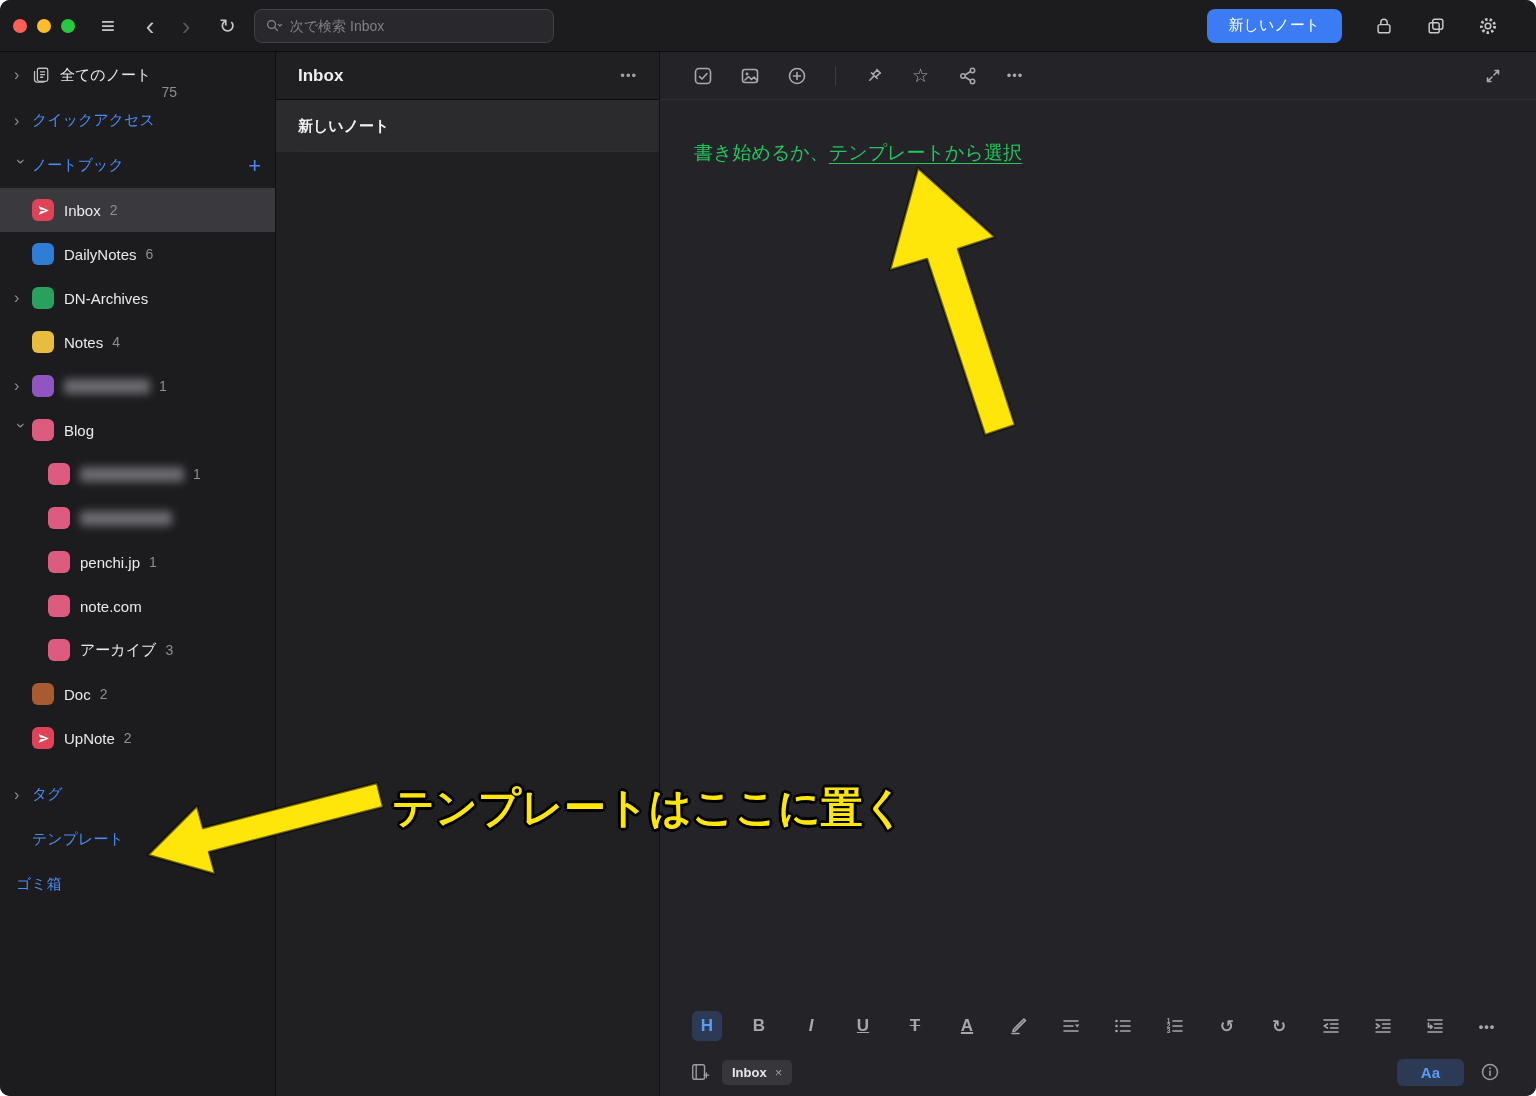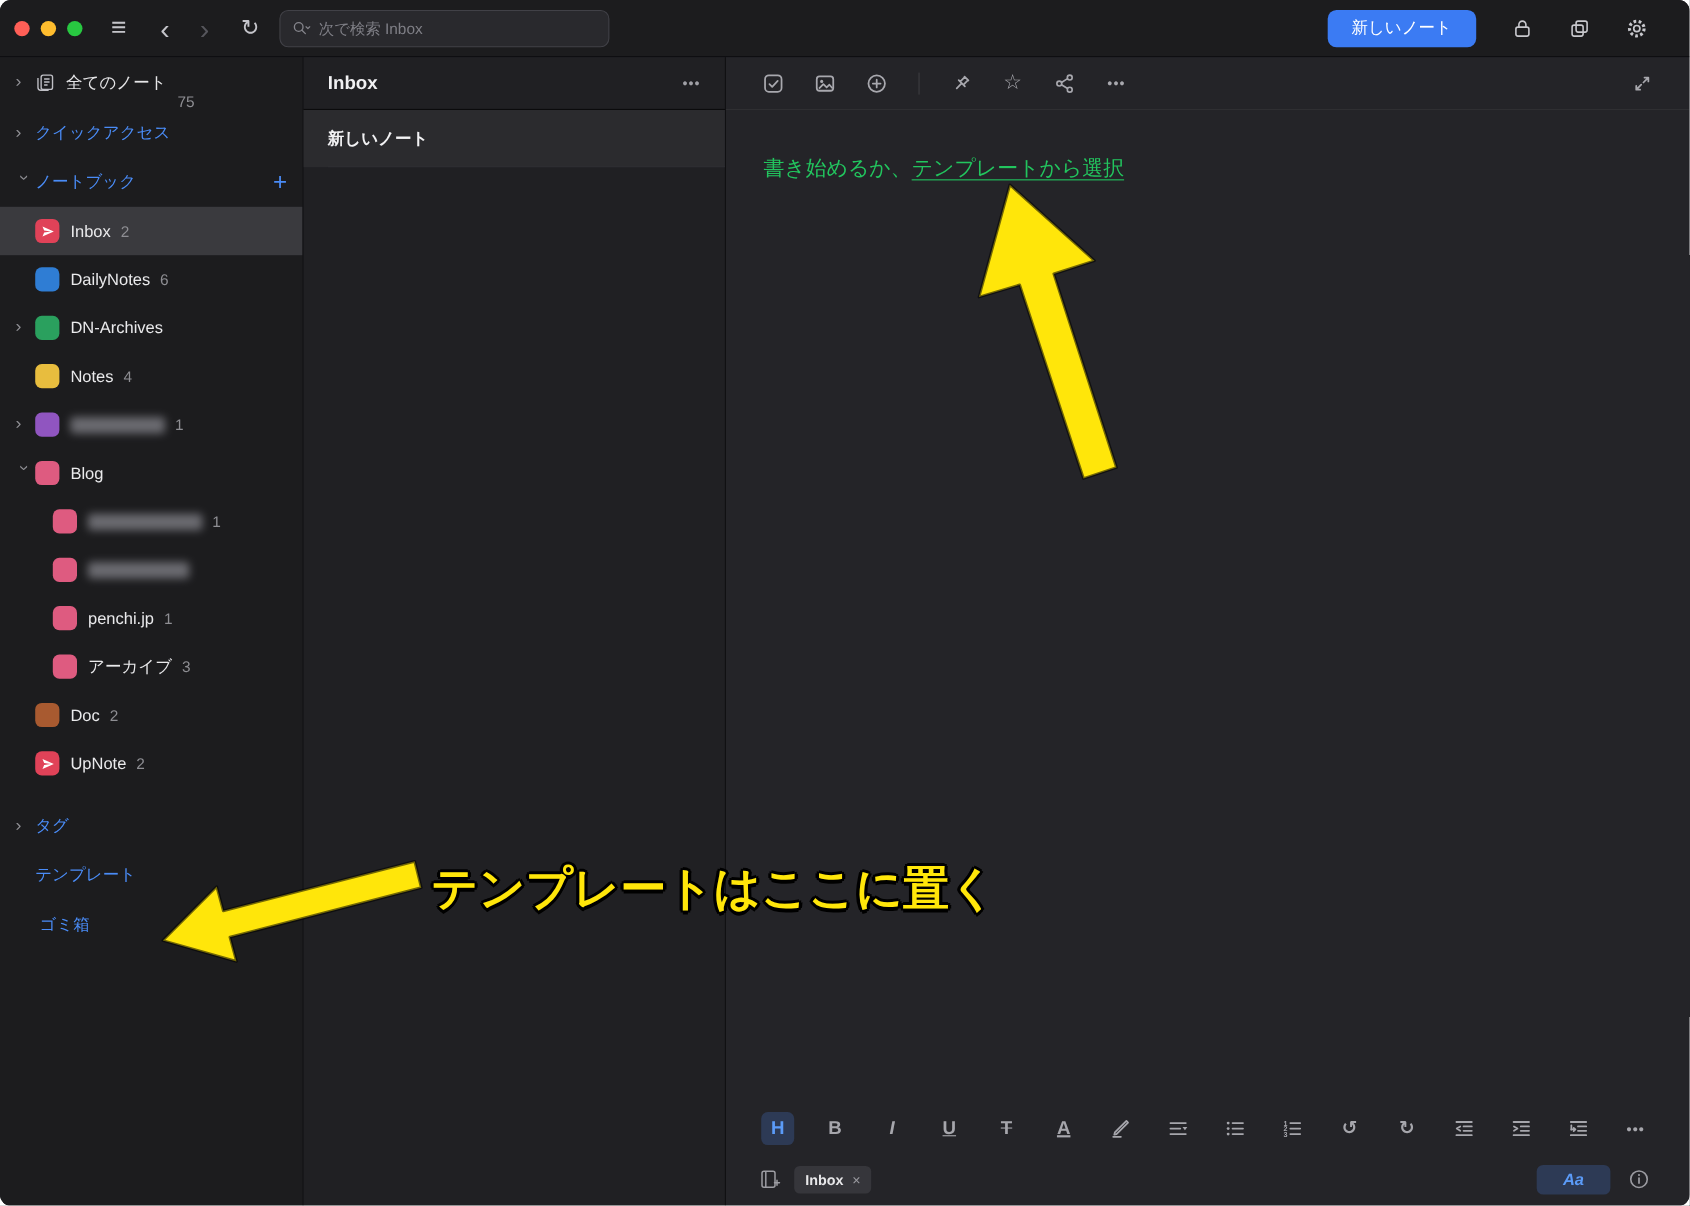--- a/index.html
+++ b/index.html
@@ -91,21 +91,21 @@
   .fmt-strikethrough { text-decoration:line-through; }
   .fmt-text-color { text-decoration:underline; text-decoration-thickness:2px; }
   .fmt-more { font-size:13px; letter-spacing:1px; }
   .bottom-bar { height:48px; flex:0 0 48px; display:flex; align-items:center; padding:0 36px 0 30px;
                 color:#9d9da3; }
   .nb-chip { display:flex; align-items:center; gap:8px; background:#36363b; border-radius:5px;
              padding:5px 10px; margin-left:12px; color:#e8e8ea; font-size:13px; font-weight:600; }
   .chip-x { color:#9a9aa0; font-size:13px; font-weight:400; }
   .bb-spacer { flex:1; }
   .aa-chip { min-width:36px; height:27px; padding:0 24px; display:flex; align-items:center; justify-content:center;
-             background:rgba(76,135,247,.22); color:#5b9bf8; border-radius:6px; font-size:15px; font-weight:700;font-style:italic; }
+             background:rgba(76,135,247,.22); color:#5b9bf8; border-radius:6px; font-size:15px; font-weight:700; }
   .info-ico { margin-left:16px; color:#9a9aa0; display:flex; }
 
   
   .overlay-svg { position:absolute; left:0; top:0; width:1536px; height:1096px; z-index:40; pointer-events:none; }
   .ann { position:absolute; z-index:50; color:#ffe60a; font-weight:800; pointer-events:none;
          text-shadow: 3px 0 0 #000, -3px 0 0 #000, 0 3px 0 #000, 0 -3px 0 #000,
                       2px 2px 0 #000, -2px 2px 0 #000, 2px -2px 0 #000, -2px -2px 0 #000; }
   .ann-top { left:782px; top:442px; font-size:37px; line-height:59px; }
   .ann-bottom { left:392px; top:780px; font-size:42px; }
 </style>
@@ -237,20 +237,25 @@
           </div>
           <div class="nb-row indent">
             <span class="chev invisible">›</span>
             <span class="nb-icon" style="background: rgb(222, 91, 128);"></span>
             <span class="nb-label">penchi.jp</span>
             <span class="nb-count">1</span>
           </div>
           <div class="nb-row indent">
             <span class="chev invisible">›</span>
             <span class="nb-icon" style="background: rgb(222, 91, 128);"></span>
+            <span class="nb-label">note.com</span>
+          </div>
+          <div class="nb-row indent">
+            <span class="chev invisible">›</span>
+            <span class="nb-icon" style="background: rgb(222, 91, 128);"></span>
             <span class="nb-label">アーカイブ</span>
             <span class="nb-count">3</span>
           </div>
           <div class="nb-row">
             <span class="chev invisible">›</span>
             <span class="nb-icon" style="background: rgb(168, 90, 48);"></span>
             <span class="nb-label">Doc</span>
             <span class="nb-count">2</span>
           </div>
           <div class="nb-row">
@@ -266,21 +271,21 @@
         </div>
 
       <div class="side-gap"></div>
       <div class="side-row sub blue">
         <span class="chev">›</span>
         <span>タグ</span>
       </div>
       <div class="side-row sub blue" style="padding-left:32px;">
         <span>テンプレート</span>
       </div>
-      <div class="side-row sub blue" style="padding-left:36px;">
+      <div class="side-row sub blue" style="padding-left:16px;">
         <span>ゴミ箱</span>
       </div>
     </aside>
 
     <section class="notelist">
       <div class="nl-header">
         <span class="nl-title">Inbox</span>
         <span class="nl-more">•••</span>
       </div>
       <div>

